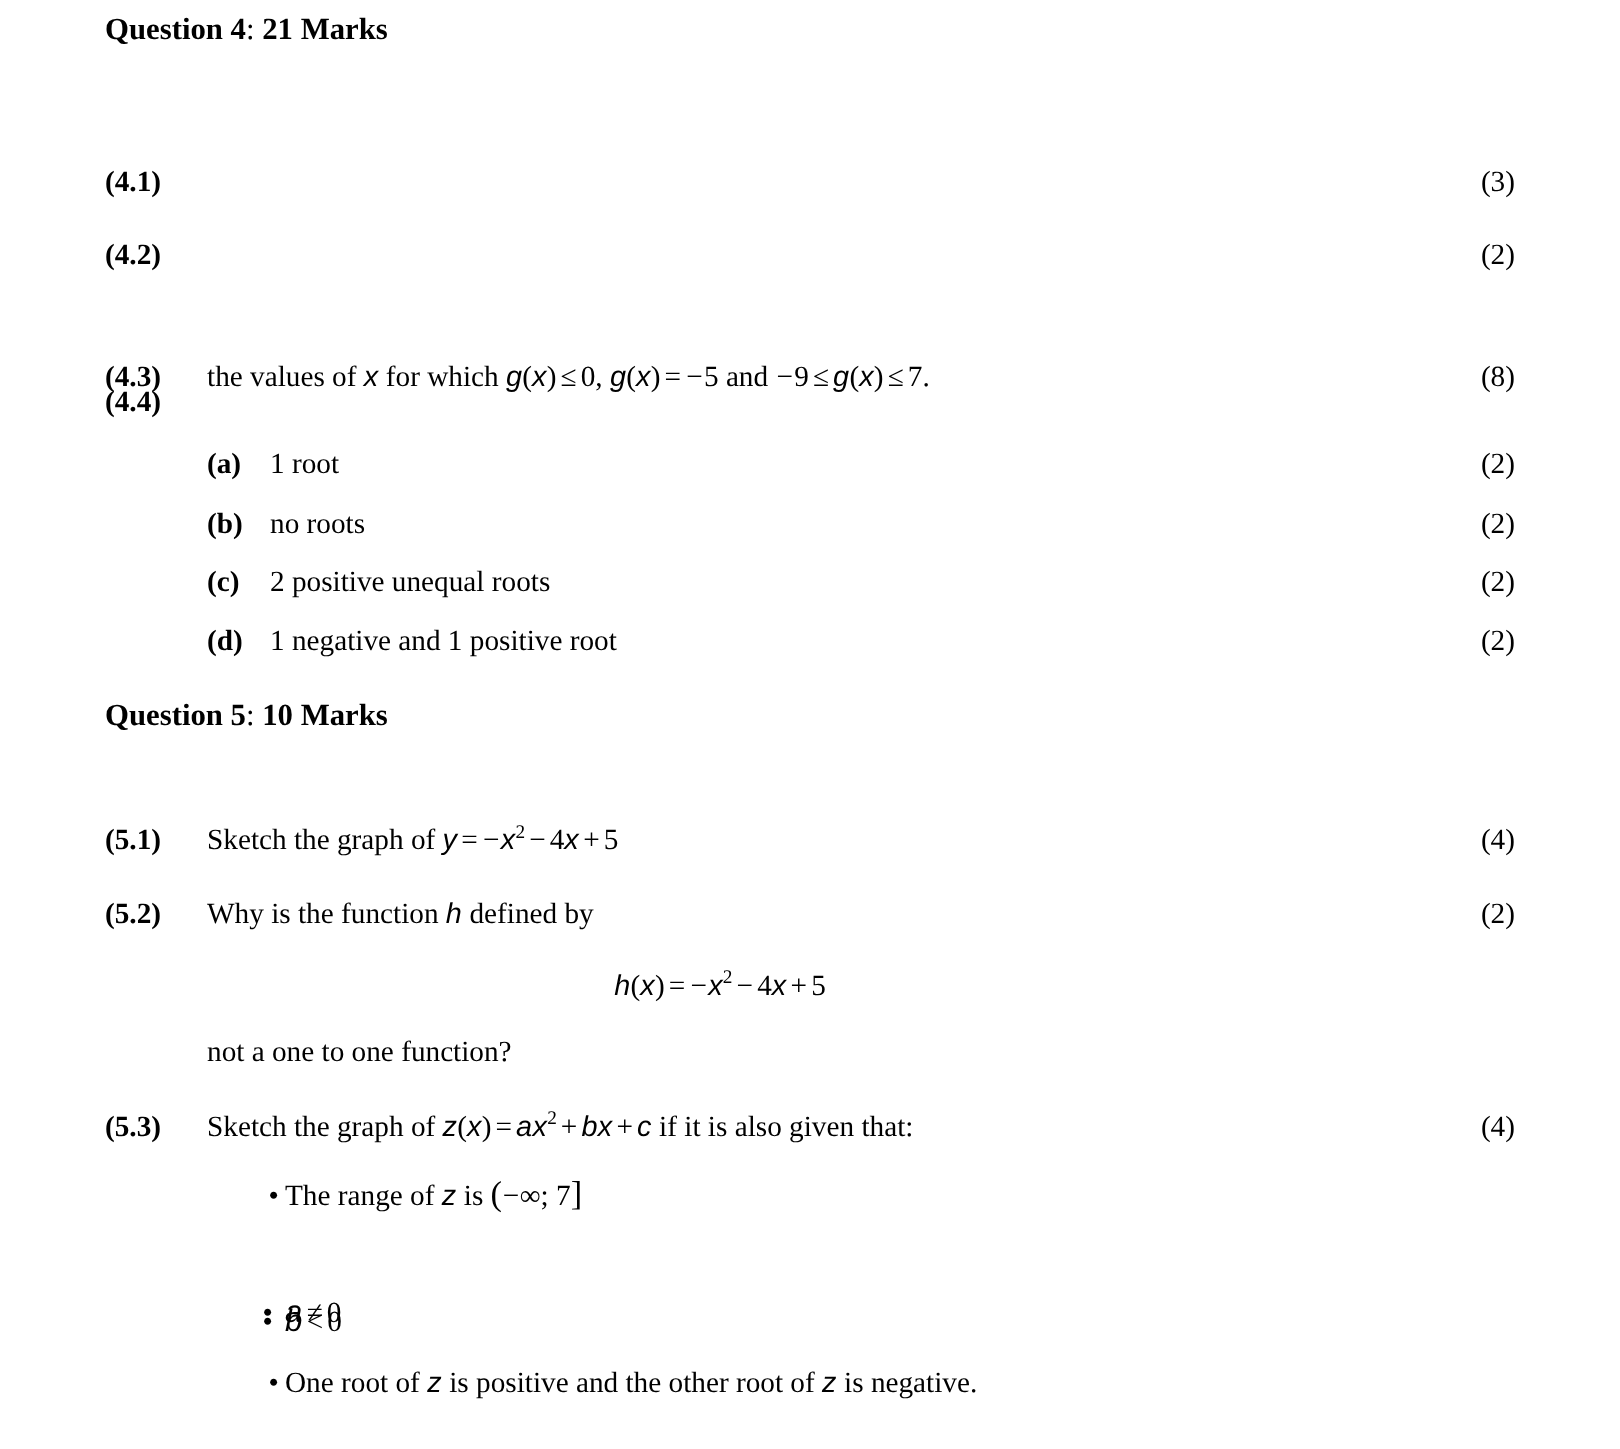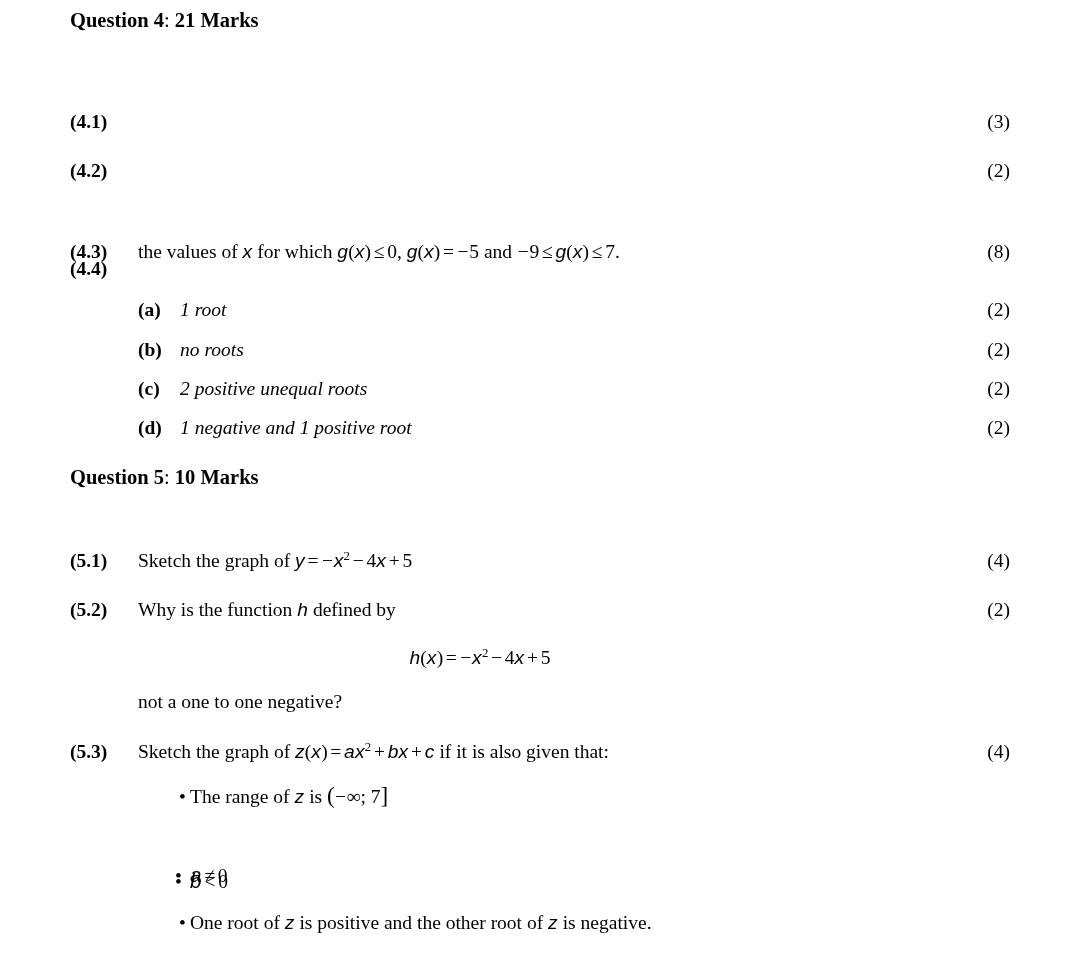--- a/index.html
+++ b/index.html
@@ -120,21 +120,20 @@
     font-weight: bold;
     font-size: 19.5px;
     white-space: nowrap;
   }
   .subrow .sbody {
     position: absolute;
     left: 42px;
     top: 0;
     font-size: 19.5px;
     white-space: nowrap;
-    font-style: italic;
   }
   .subrow .marks {
     position: absolute;
     left: 802px;
     width: 70px;
     top: 0;
     text-align: right;
     font-size: 19.5px;
     white-space: nowrap;
   }
@@ -242,21 +241,21 @@
   <div class="row" style="top:598px;">
     <span class="label">(5.2)</span>
     <span class="body"><span>Why is the function </span><span class="m">h</span><span> defined by</span></span>
     <span class="marks">(2)</span>
   </div>
 
   <div class="display-eq" style="top:646px;">
     <span class="m">h</span><span class="paren">(</span><span class="m">x</span><span class="paren">)</span><span class="op">=</span><span class="op" style="padding:0 0.04em;">−</span><span class="m">x</span><sup class="exp">2</sup><span class="op">−</span><span class="num">4</span><span class="m">x</span><span class="op">+</span><span class="num">5</span>
   </div>
 
-  <div class="plainline" style="top:690px;">not a one to one negative?</div>
+  <div class="plainline" style="top:690px;">not a one to one function?</div>
 
   <div class="row" style="top:740px;">
     <span class="label">(5.3)</span>
     <span class="body"><span>Sketch the graph of </span><span class="m">z</span><span class="paren">(</span><span class="m">x</span><span class="paren">)</span><span class="op">=</span><span class="m">a</span><span class="m">x</span><sup class="exp">2</sup><span class="op">+</span><span class="m">b</span><span class="m">x</span><span class="op">+</span><span class="m">c</span><span> if it is also given that:</span></span>
     <span class="marks">(4)</span>
   </div>
 
   <div class="bulletrow" style="top:781px;text-align:center;">
     <span class="bullet">•</span><span class="btext"><span>The range of </span><span class="m">z</span><span> is </span><span class="paren" style="font-size:1.18em;">(</span><span class="op" style="padding:0 0.02em;">−</span><span class="num">∞</span><span class="num">;</span>&nbsp;<span class="num">7</span><span class="paren" style="font-size:1.18em;">]</span></span>
   </div>

